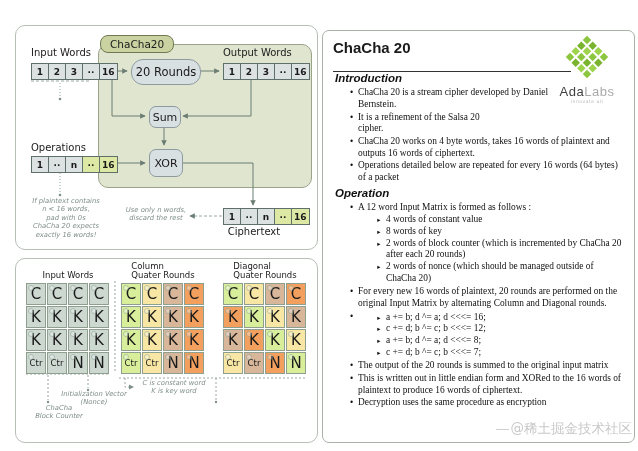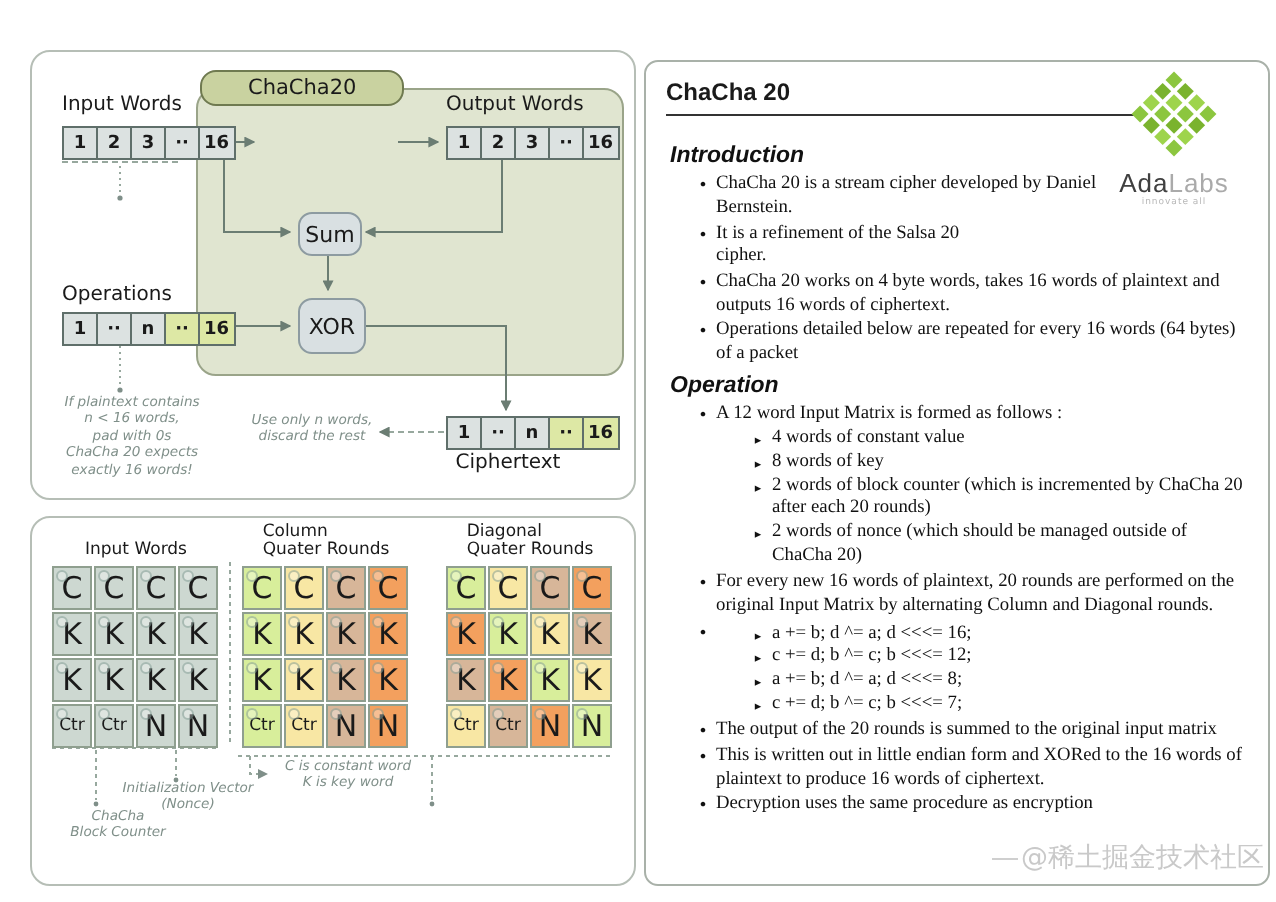--- a/index.html
+++ b/index.html
@@ -3,21 +3,21 @@
 <meta charset="utf-8">
 <style>
   html,body{margin:0;padding:0;background:#fff;}
   .stage{position:relative;width:638px;height:451px;background:#fff;overflow:hidden;
          font-family:"DejaVu Sans",sans-serif;color:#1a1a1a;}
   .panel{position:absolute;border:1px solid #b6beb6;border-radius:10px;background:#fff;box-sizing:border-box;}
   
   #flow{left:15px;top:25px;width:303px;height:225px;}
   #flow .inner{position:absolute;left:82px;top:18px;width:212px;height:142px;background:#e0e5d0;
                border:1px solid #9aa489;border-radius:10px;}
-  #flow .tab{position:absolute;left:84px;top:9px;height:16px;line-height:16px;padding:0 23px;
+  #flow .tab{position:absolute;left:84px;top:9px;height:16px;line-height:16px;padding:0 9px;
              background:#c9d2a0;border:1px solid #6f7a50;border-radius:8px;font-size:10.5px;}
   .dlabel{position:absolute;font-size:10px;color:#1a1a1a;}
   .wrow{position:absolute;display:flex;}
   .wcell{display:inline-flex;align-items:center;justify-content:center;height:15px;min-width:12px;
          padding:0 2px;background:#dce2e1;border:1px solid #5f6f6a;font-size:9px;font-weight:bold;}
   .wcell + .wcell{margin-left:-1px;}
   .wcell.hl{background:#dde8a5;}
   .gbox{position:absolute;display:flex;align-items:center;justify-content:center;background:#d9e0e2;
         border:1px solid #8d9ba1;font-size:11px;}
   #rounds{left:115px;top:33px;width:68px;height:24px;border-radius:12px;font-size:11.5px;}
@@ -33,22 +33,22 @@
   .matrix{position:absolute;top:24px;display:grid;grid-template-columns:repeat(4,20px);
           grid-auto-rows:22px;gap:1px;}
   .mcell{position:relative;display:flex;align-items:center;justify-content:center;
          border:1px solid #8f9f8f;box-sizing:border-box;}
   .mcell span{font-size:15px;}
   .mcell.small span{font-size:8.5px;}
   .mcell i{position:absolute;top:1px;left:1px;width:4px;height:4px;border:1px solid #8aa39b;
            border-radius:50%;opacity:.55;background:rgba(255,255,255,.6);}
   
   #right{left:322px;top:30px;width:313px;height:413px;border-color:#a9b1a9;border-radius:7px;}
-  .rp-title{position:absolute;left:10px;top:8px;width:238px;font-size:12px;font-weight:bold;
-            padding-bottom:4px;border-bottom:1.6px solid #333;font-family:"Liberation Sans",sans-serif;}
+  .rp-title{position:absolute;left:10px;top:8px;width:238px;font-size:15px;font-weight:bold;
+            padding-bottom:15px;border-bottom:1.6px solid #333;font-family:"Liberation Sans",sans-serif;}
   .rp-content{position:absolute;left:12px;top:38px;right:10px;font-family:"Liberation Serif",serif;
               font-size:9.4px;line-height:1.24;color:#111;}
   .rp-heading{font-family:"Liberation Sans",sans-serif;font-size:11.5px;font-weight:bold;
               font-style:italic;margin:2px 0 2px 0;}
   ul.blist{list-style:none;margin:0 0 2px 0;padding:0 0 0 10px;}
   ul.blist>li{display:flex;margin-bottom:1px;}
   ul.blist .mk{width:13px;flex:none;text-align:center;font-family:"DejaVu Sans",sans-serif;font-size:8px;padding-top:1px;}
   ul.blist .tx{flex:1;}
   ul.subs{list-style:none;margin:1px 0 1px 14px;padding:0;}
   ul.subs li{display:flex;}
@@ -113,20 +113,21 @@
 
     <div class="dlabel" style="left:207px;top:21px;">Output Words</div>
     <div class="wrow" style="left:207px;top:37px;">
         <span class="wcell">1</span>
         <span class="wcell">2</span>
         <span class="wcell">3</span>
         <span class="wcell">··</span>
         <span class="wcell">16</span>
       </div>
 
+    <div class="gbox" id="rounds">20 Rounds</div>
     <div class="gbox" id="sum">Sum</div>
     <div class="gbox" id="xor">XOR</div>
 
     <div class="dlabel" style="left:15px;top:116px;">Operations</div>
     <div class="wrow" style="left:15px;top:130px;">
         <span class="wcell">1</span>
         <span class="wcell">··</span>
         <span class="wcell">n</span>
         <span class="wcell hl">··</span>
         <span class="wcell hl">16</span>

